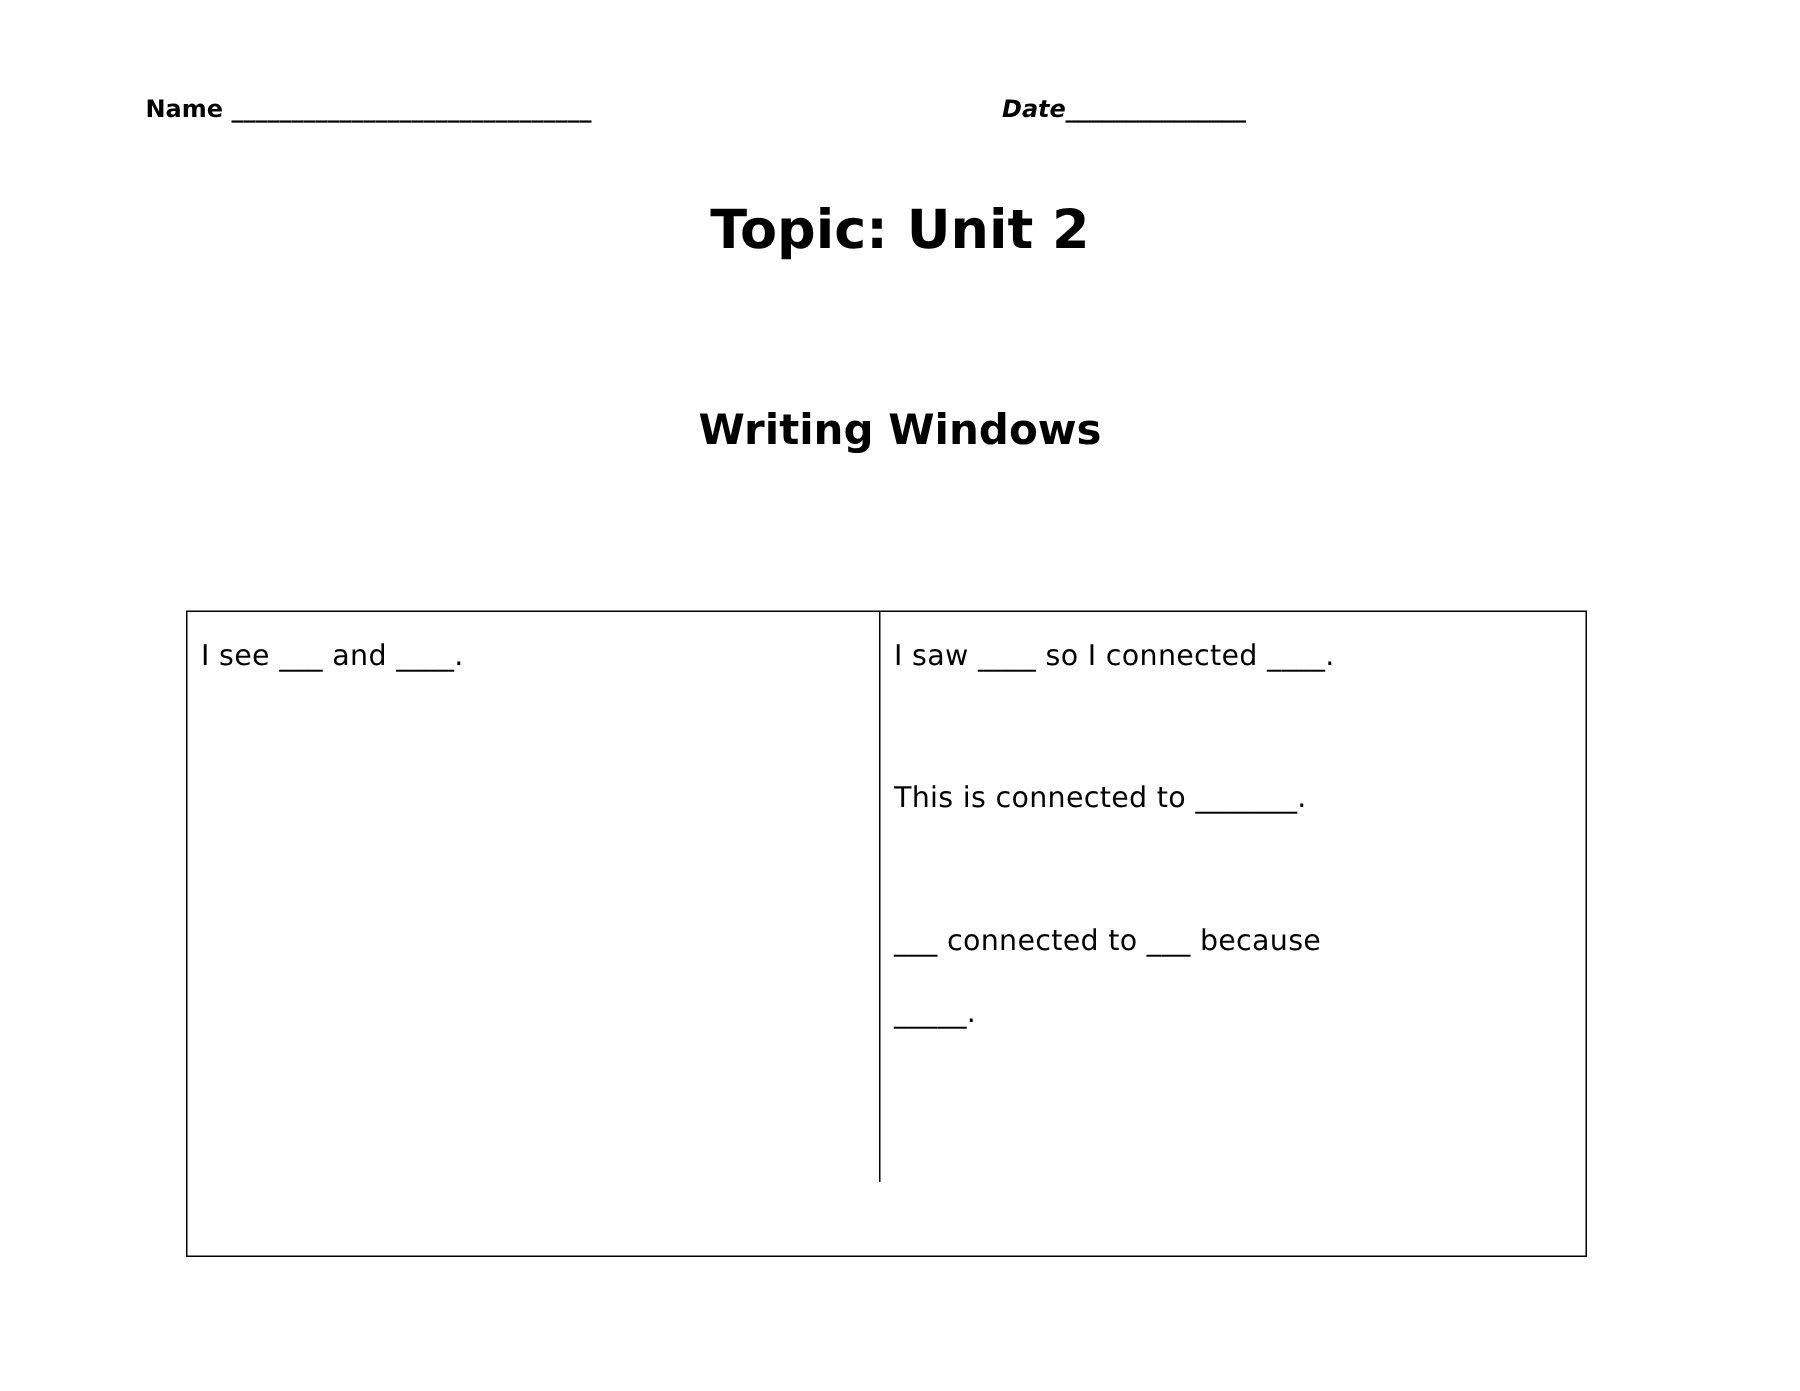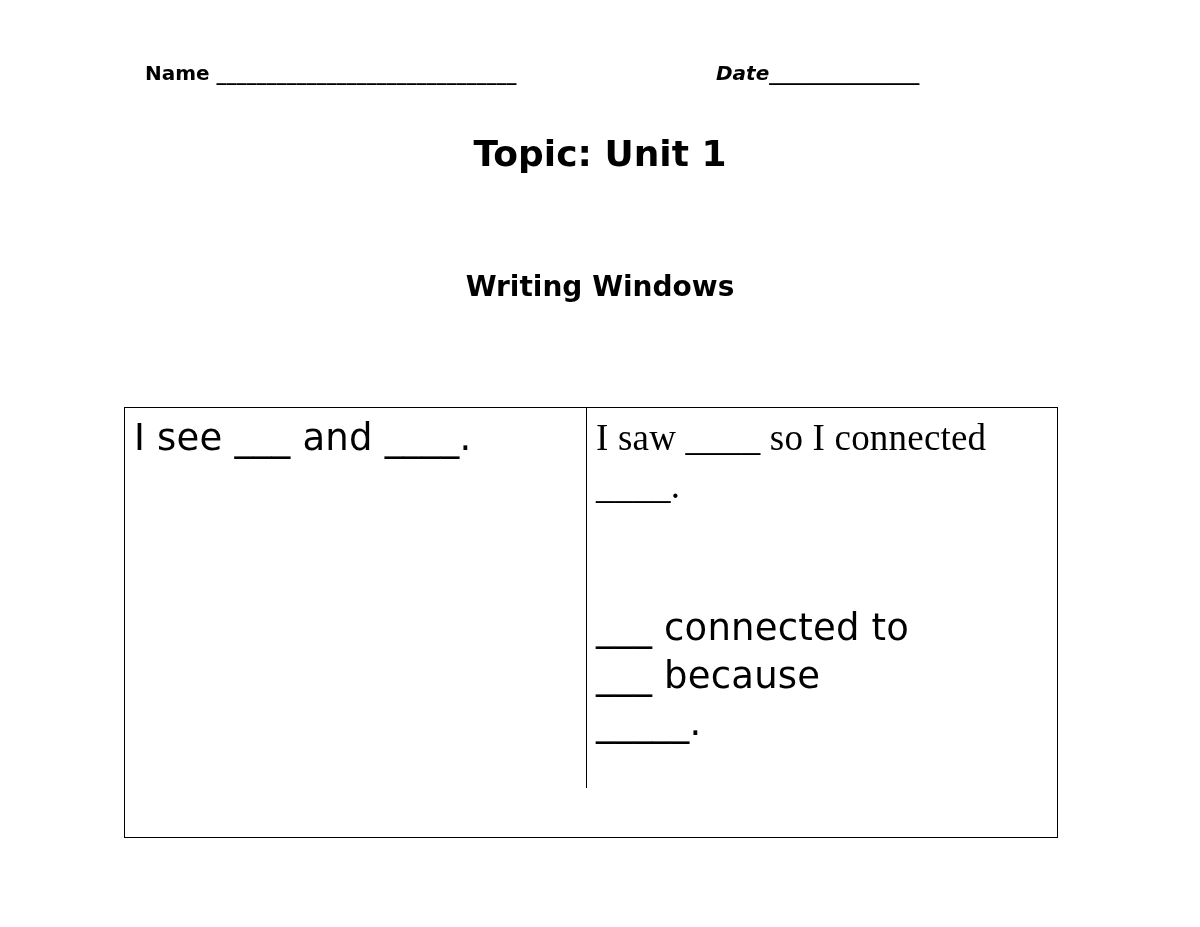--- a/index.html
+++ b/index.html
@@ -12,24 +12,23 @@
       height: 927px;
       position: relative;
       overflow: hidden;
       font-family: "DejaVu Sans", sans-serif;
       color: #000;
     }
     .hdr-field {
       position: absolute;
       top: 60px;
       font-weight: bold;
-      font-size: 20px;
+      font-size: 16px;
       line-height: 26px;
       white-space: pre;
-      margin-left: 48px;
     }
     .name-field { left: 97px; }
     .date-field { left: 668px; font-style: italic; }
     .topic-title {
       position: absolute;
       top: 131px;
       left: 0;
       width: 1200px;
       text-align: center;
       font-weight: bold;
@@ -64,21 +63,21 @@
       font-size: 28px;
       line-height: 50px;
     }
     .frames-body {
       display: flex;
       height: 380px;
     }
     .frames-col {
       box-sizing: border-box;
       padding: 6px 20px 0 9px;
-      font-size: 37px;
+      font-size: 19px;
       line-height: 47.5px;
       letter-spacing: 0.2px;
     }
     .col-left {
       width: 462px;
       border-right: 1px solid #000;
     }
     .col-right {
       flex: 1;
       padding-left: 9px;
@@ -88,30 +87,31 @@
       white-space: pre-wrap;
     }
     .gap { height: 47.5px; }
   </style>
 </head>
 <body>
 
 <div class="hdr-field name-field">Name ______________________________</div>
 <div class="hdr-field date-field">Date_______________</div>
 
-<div class="topic-title">Topic: Unit 1</div>
+<div class="topic-title">Topic: Unit 2</div>
 <div class="subtitle">Writing Windows</div>
 
 <div class="frames-table">
   <div class="frames-body">
     <div class="frames-col col-left">
       <p class="frame-item">I see ___ and ____.</p>
       <div class="gap"></div>
       <div class="gap"></div>
     </div>
     <div class="frames-col col-right">
-      <p class="frame-item" style="width:430px;font-family:Liberation Serif, serif;">I saw ____ so I connected ____.</p>
+      <p class="frame-item" style="width:430px;">I saw ____ so I connected ____.</p>
       <div class="gap"></div>
+      <p class="frame-item">This is connected to _______.</p>
       <div class="gap"></div>
       <p class="frame-item" style="width:340px;">___ connected to ___ because _____.</p>
     </div>
   </div>
 </div>
 
 </body></html>

